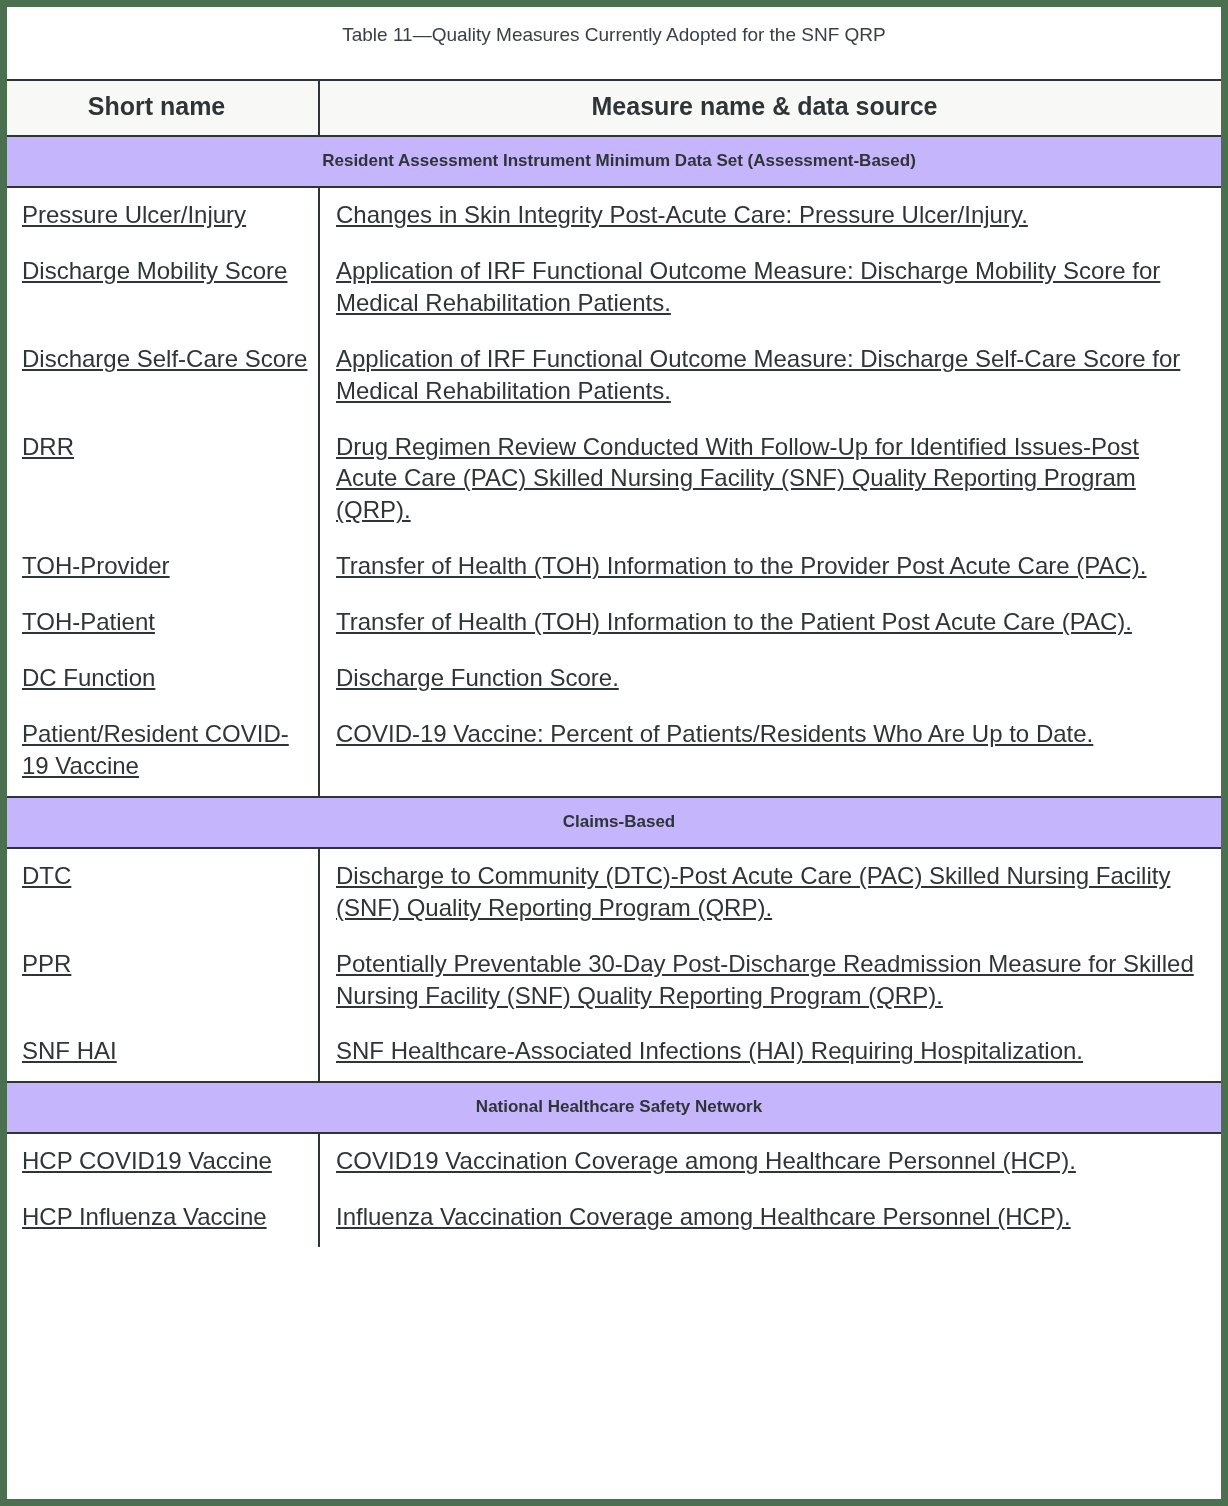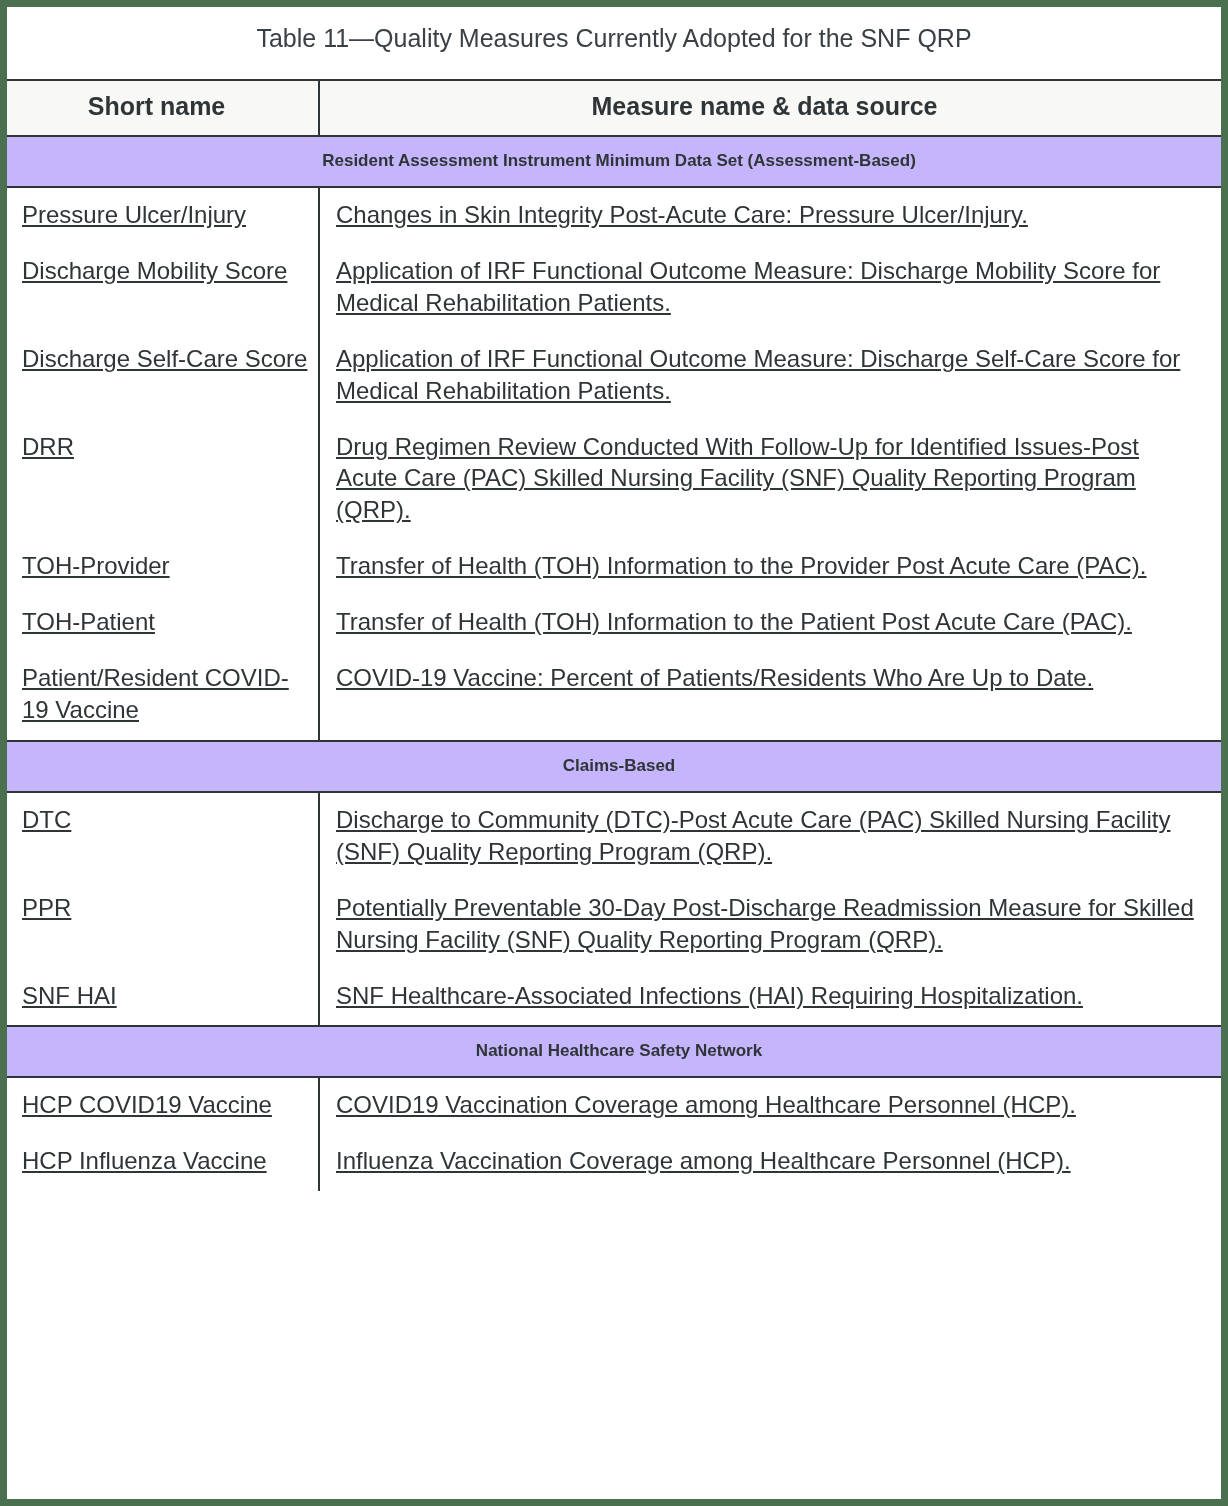--- a/index.html
+++ b/index.html
@@ -21,21 +21,21 @@
     height: 1506px;
     border: 7px solid #4a7050;
     background: #ffffff;
     padding: 0;
     display: flex;
     flex-direction: column;
   }
 
   .table-caption {
     text-align: center;
-    font-size: 25px;
+    font-size: 19px;
     line-height: 1.25;
     color: #3a4045;
     padding: 16px 20px 0 20px;
     height: 72px;
     box-sizing: border-box;
     font-weight: 400;
   }
 
   table.qm {
     border-collapse: collapse;
@@ -147,20 +147,24 @@
           <td class="measure-col">Drug Regimen Review Conducted With Follow-Up for Identified Issues-Post Acute Care (PAC) Skilled Nursing Facility (SNF) Quality Reporting Program (QRP).</td>
         </tr>
         <tr class="data-row">
           <td class="short-col">TOH-Provider</td>
           <td class="measure-col">Transfer of Health (TOH) Information to the Provider Post Acute Care (PAC).</td>
         </tr>
         <tr class="data-row">
           <td class="short-col">TOH-Patient</td>
           <td class="measure-col">Transfer of Health (TOH) Information to the Patient Post Acute Care (PAC).</td>
         </tr>
+        <tr class="data-row">
+          <td class="short-col">DC Function</td>
+          <td class="measure-col">Discharge Function Score.</td>
+        </tr>
         <tr class="data-row last-in-block">
           <td class="short-col">Patient/Resident COVID-19 Vaccine</td>
           <td class="measure-col">COVID-19 Vaccine: Percent of Patients/Residents Who Are Up to Date.</td>
         </tr>
         <tr class="section-head with-top">
           <td colspan="2">Claims-Based</td>
         </tr>
         <tr class="data-row">
           <td class="short-col">DTC</td>
           <td class="measure-col">Discharge to Community (DTC)-Post Acute Care (PAC) Skilled Nursing Facility (SNF) Quality Reporting Program (QRP).</td>

